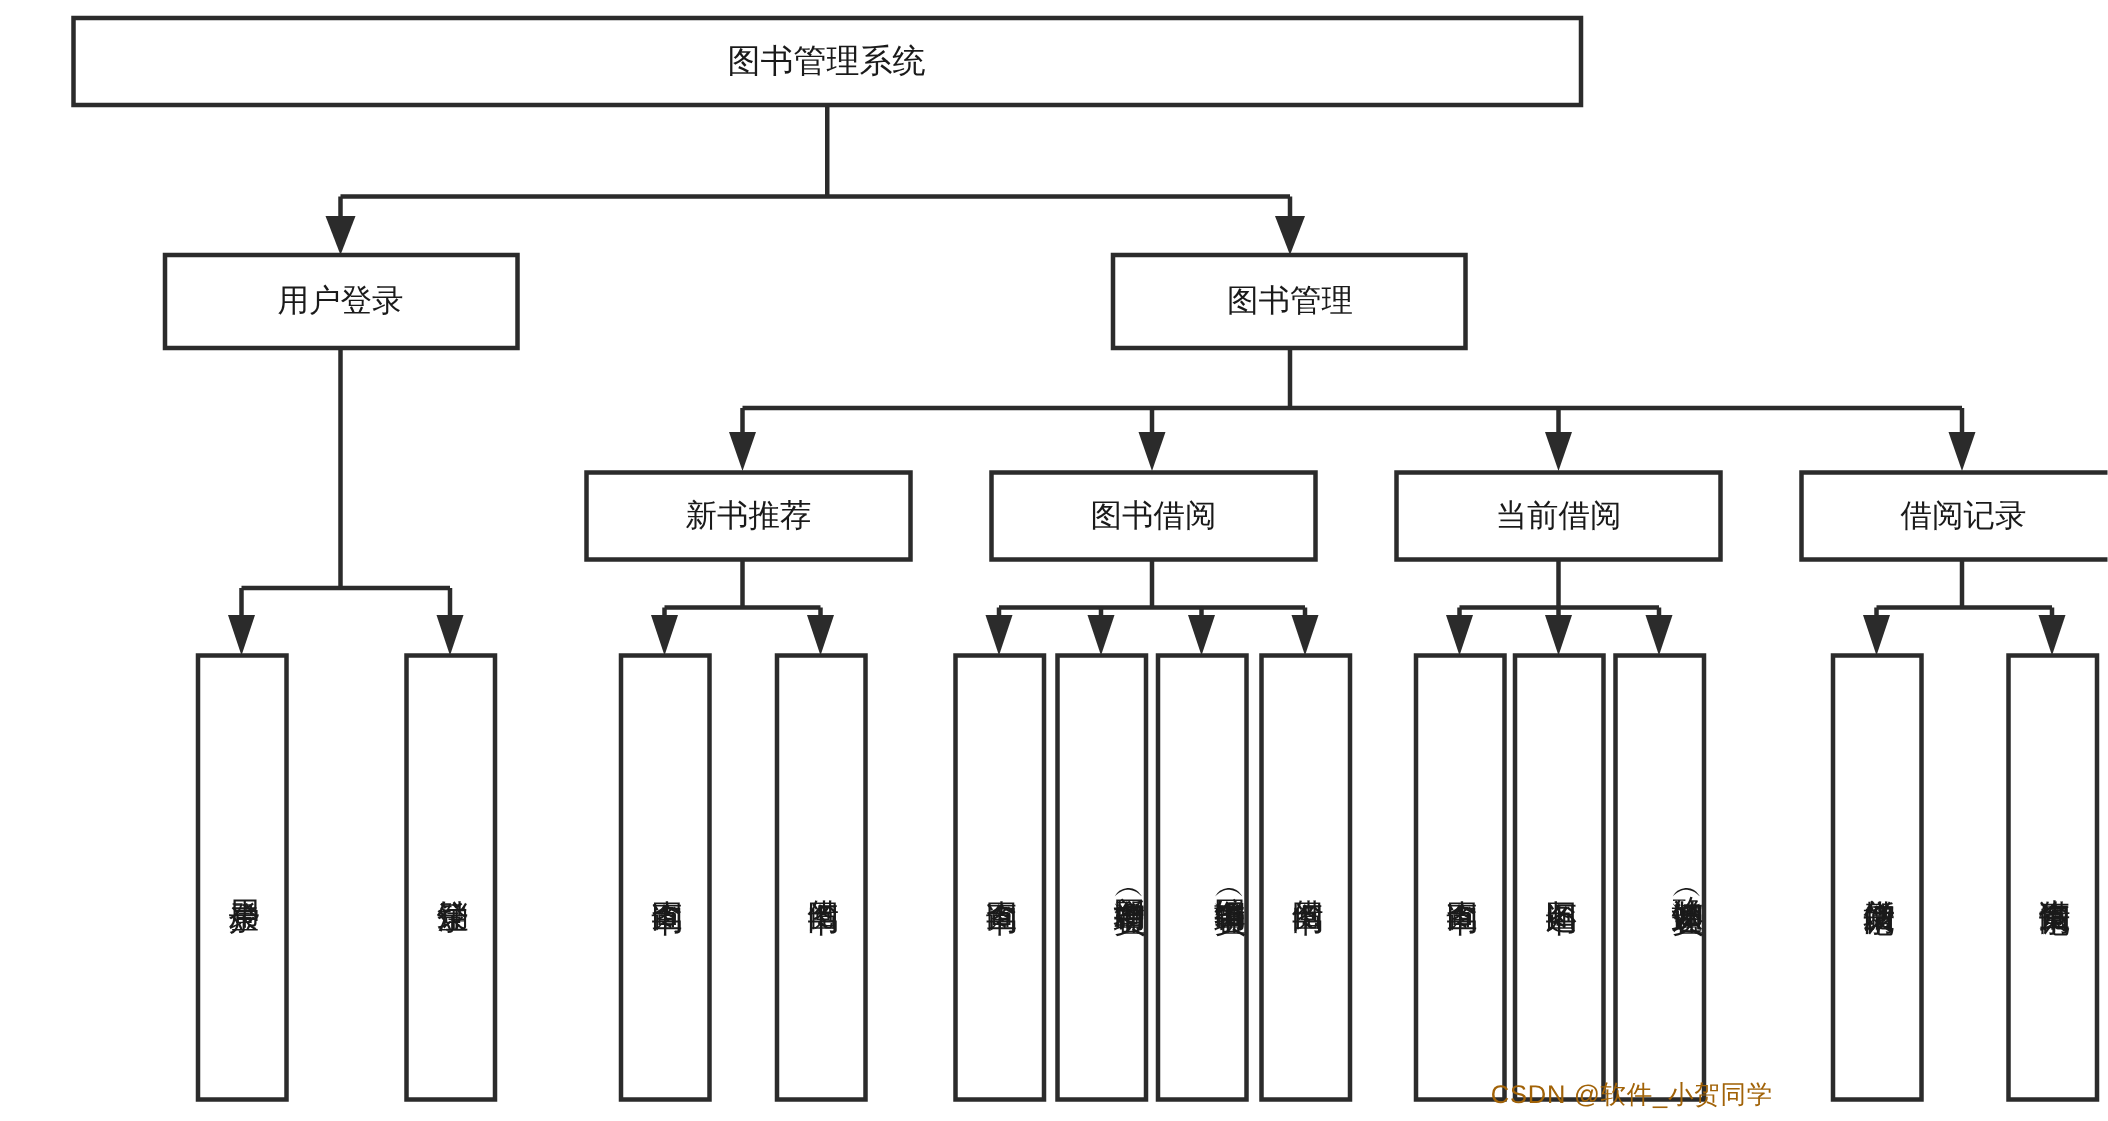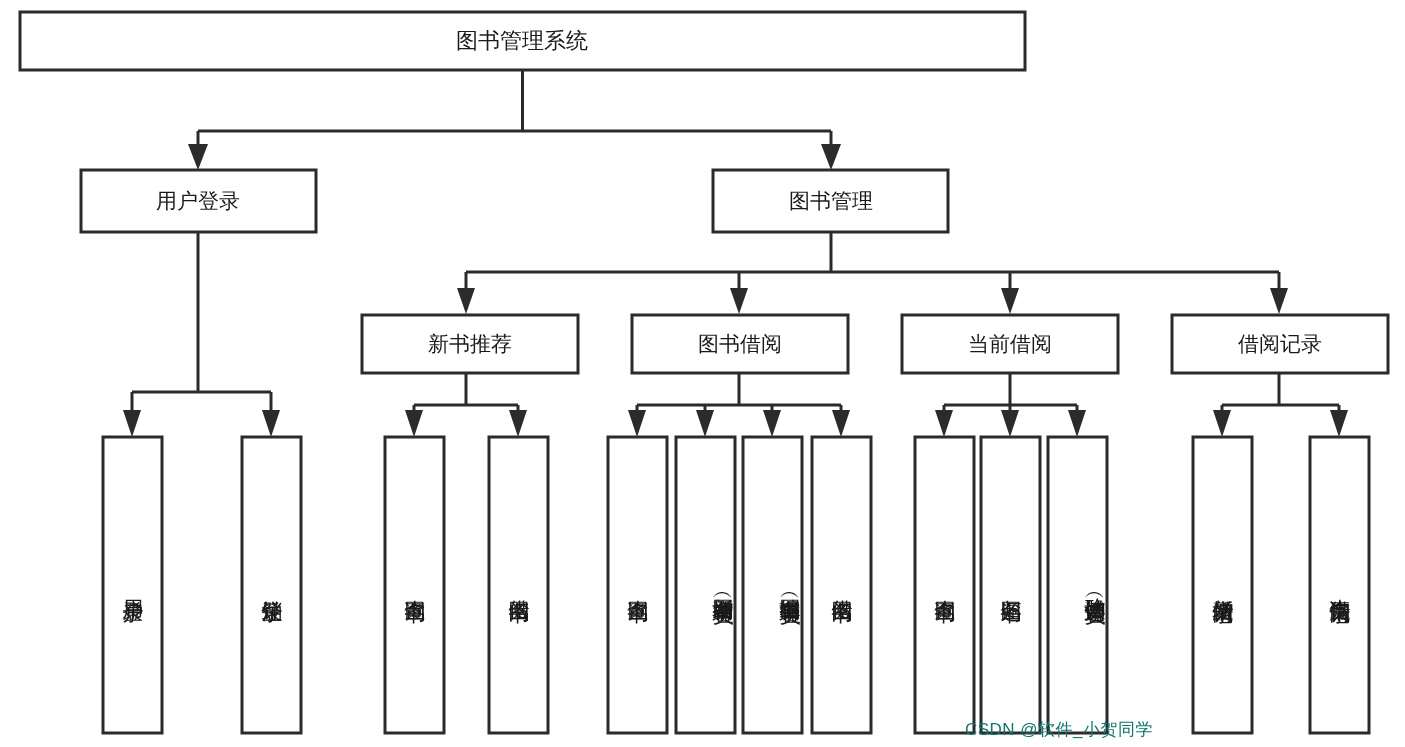--- a/index.html
+++ b/index.html
@@ -11,20 +11,21 @@
     width: 1405px;
     height: 747px;
     font-family: "Liberation Sans", "DejaVu Sans", sans-serif;
     overflow: hidden;
   }
   #diagram-root {
     position: relative;
     width: 1165px;
     height: 747px;
     background: #ffffff;
+    margin-left: 29px;
   }
   svg.flow {
     position: absolute;
     left: 0;
     top: 0;
     width: 1405px;
     height: 747px;
     display: block;
   }
   .node-rect {
@@ -69,21 +70,21 @@
     white-space: nowrap;
     text-align: center;
     pointer-events: none;
   }
   #watermark {
     position: absolute;
     right: 12px;
     bottom: 6px;
     font-family: "Liberation Sans", "DejaVu Sans", sans-serif;
     font-size: 17px;
-    color: #0f766e;
+    color: #a16207;
     letter-spacing: 0.5px;
     white-space: nowrap;
   }
 </style>
 </head>
 <body>
 
 <div id="diagram-root">
 
   <svg class="flow" viewBox="0 0 1405 747" xmlns="http://www.w3.org/2000/svg">

